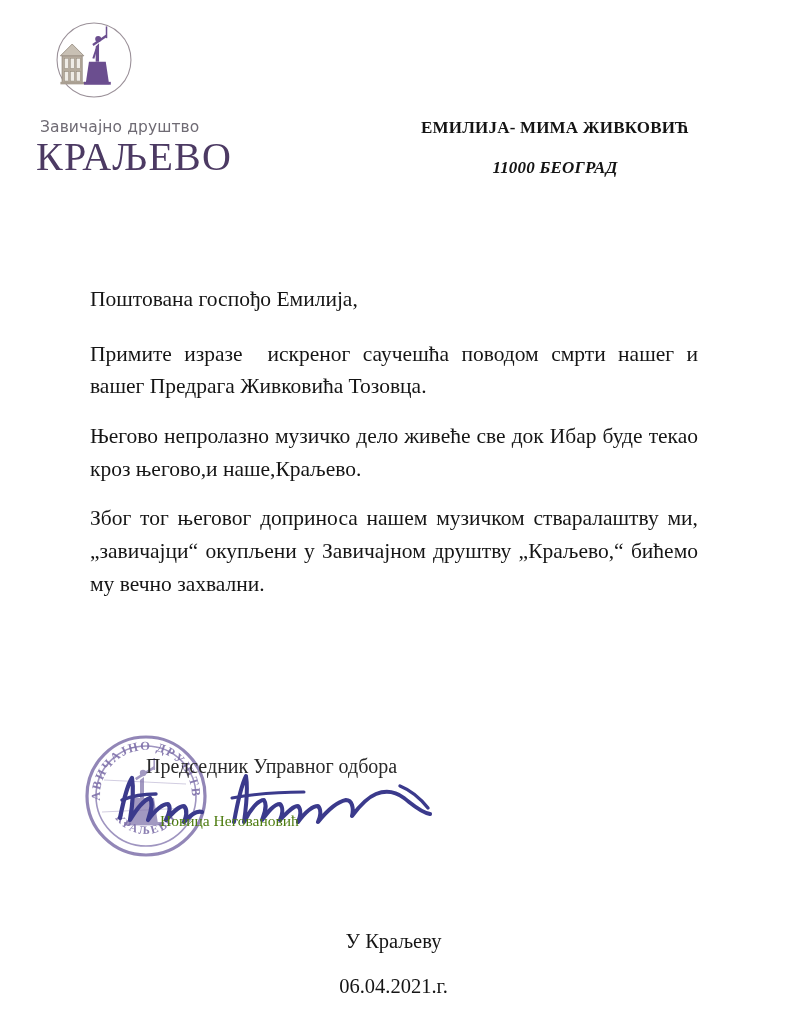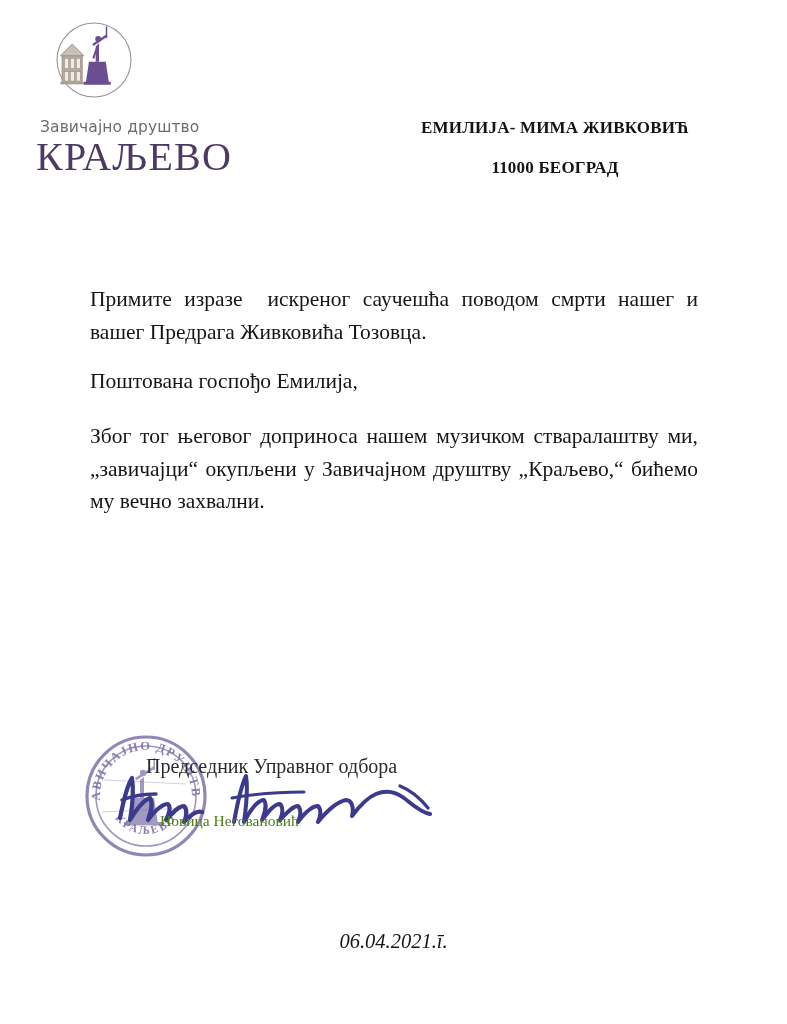--- a/index.html
+++ b/index.html
@@ -61,21 +61,21 @@
     top: 118px;
     width: 390px;
     text-align: center;
     font-family: "Liberation Serif", serif;
     font-weight: bold;
     font-size: 17px;
     letter-spacing: 0.2px;
     color: #141414;
   }
   .addressee .line { margin-bottom: 20px; white-space: nowrap; }
-  .addressee .line:last-child { margin-bottom: 8px; }
+  .addressee .line:last-child { margin-bottom: 8px; font-style: italic; }
 
   
   .body-text {
     position: absolute;
     left: 90px;
     top: 283px;
     width: 608px;
   }
   .para {
     font-family: "Liberation Serif", serif;
@@ -140,21 +140,21 @@
     top: 930px;
     width: 787px;
     text-align: center;
   }
   .footer .f-line {
     font-family: "Liberation Serif", serif;
     font-size: 20.5px;
     color: #151515;
     margin-bottom: 22px;
   }
-  .footer .f-line:last-child { margin-bottom: 16px; font-style: italic; }
+  .footer .f-line:last-child { margin-bottom: 16px; }
 </style>
 </head>
 <body>
 
 <div class="page">
 
   <div class="letterhead">
 
     <svg class="emblem" viewBox="0 0 100 100">
       <circle cx="50" cy="50" r="44" fill="none" stroke="#9b9199" stroke-width="1.3"></circle>
@@ -184,22 +184,23 @@
     <div class="org-sub">Завичајно друштво</div>
     <div class="org-name">КРАЉЕВО</div>
   </div>
 
   <div class="addressee">
     <div class="line">ЕМИЛИЈА- МИМА ЖИВКОВИЋ</div>
     <div class="line">11000 БЕОГРАД</div>
   </div>
 
   <div class="body-text">
+    <p class="para greeting">Поштована госпођо Емилија,</p>
     <p class="para">Примите изразе  искреног саучешћа поводом смрти нашег и вашег Предрага Живковића Тозовца.</p>
-    <p class="para greeting">Поштована госпођо Емилија,</p>
+    <p class="para">Његово непролазно музичко дело живеће све док Ибар буде текао кроз његово,и наше,Краљево.</p>
     <p class="para last">Због тог његовог доприноса нашем музичком стваралаштву ми, „завичајци“ окупљени у Завичајном друштву „Краљево,“ бићемо му вечно захвални.</p>
   </div>
 
   <div class="sign-zone">
 
     <svg class="stamp" viewBox="0 0 128 128">
       <defs>
         <path id="arcTop" d="M 18 64 A 46 46 0 0 1 110 64"></path>
         <path id="arcBot" d="M 26 64 A 38 38 0 0 0 102 64"></path>
       </defs>
@@ -234,16 +235,17 @@
         <path d="M120 58 C124 36 128 20 132 12 C134 24 132 44 130 58 C136 46 144 36 150 36 C154 42 150 50 148 56 C154 48 160 40 166 40 C170 44 168 52 166 56 C172 50 178 42 184 42 C188 46 186 54 184 58 C190 50 198 42 204 42 C208 46 206 54 204 58 C212 48 222 38 232 36 C238 36 240 44 238 52 C244 44 252 34 262 30 C272 26 282 28 290 34 C298 40 306 48 316 50" stroke-width="4"></path>
         <path d="M118 34 C140 30 166 28 190 28" stroke-width="3"></path>
         <path d="M286 22 C296 26 306 34 314 44" stroke-width="3.4"></path>
       </g>
     </svg>
 
     <div class="sign-name">Новица Неговановић</div>
   </div>
 
   <div class="footer">
+    <div class="f-line">У Краљеву</div>
     <div class="f-line">06.04.2021.г.</div>
   </div>
 
 </div>
 
 </body></html>

